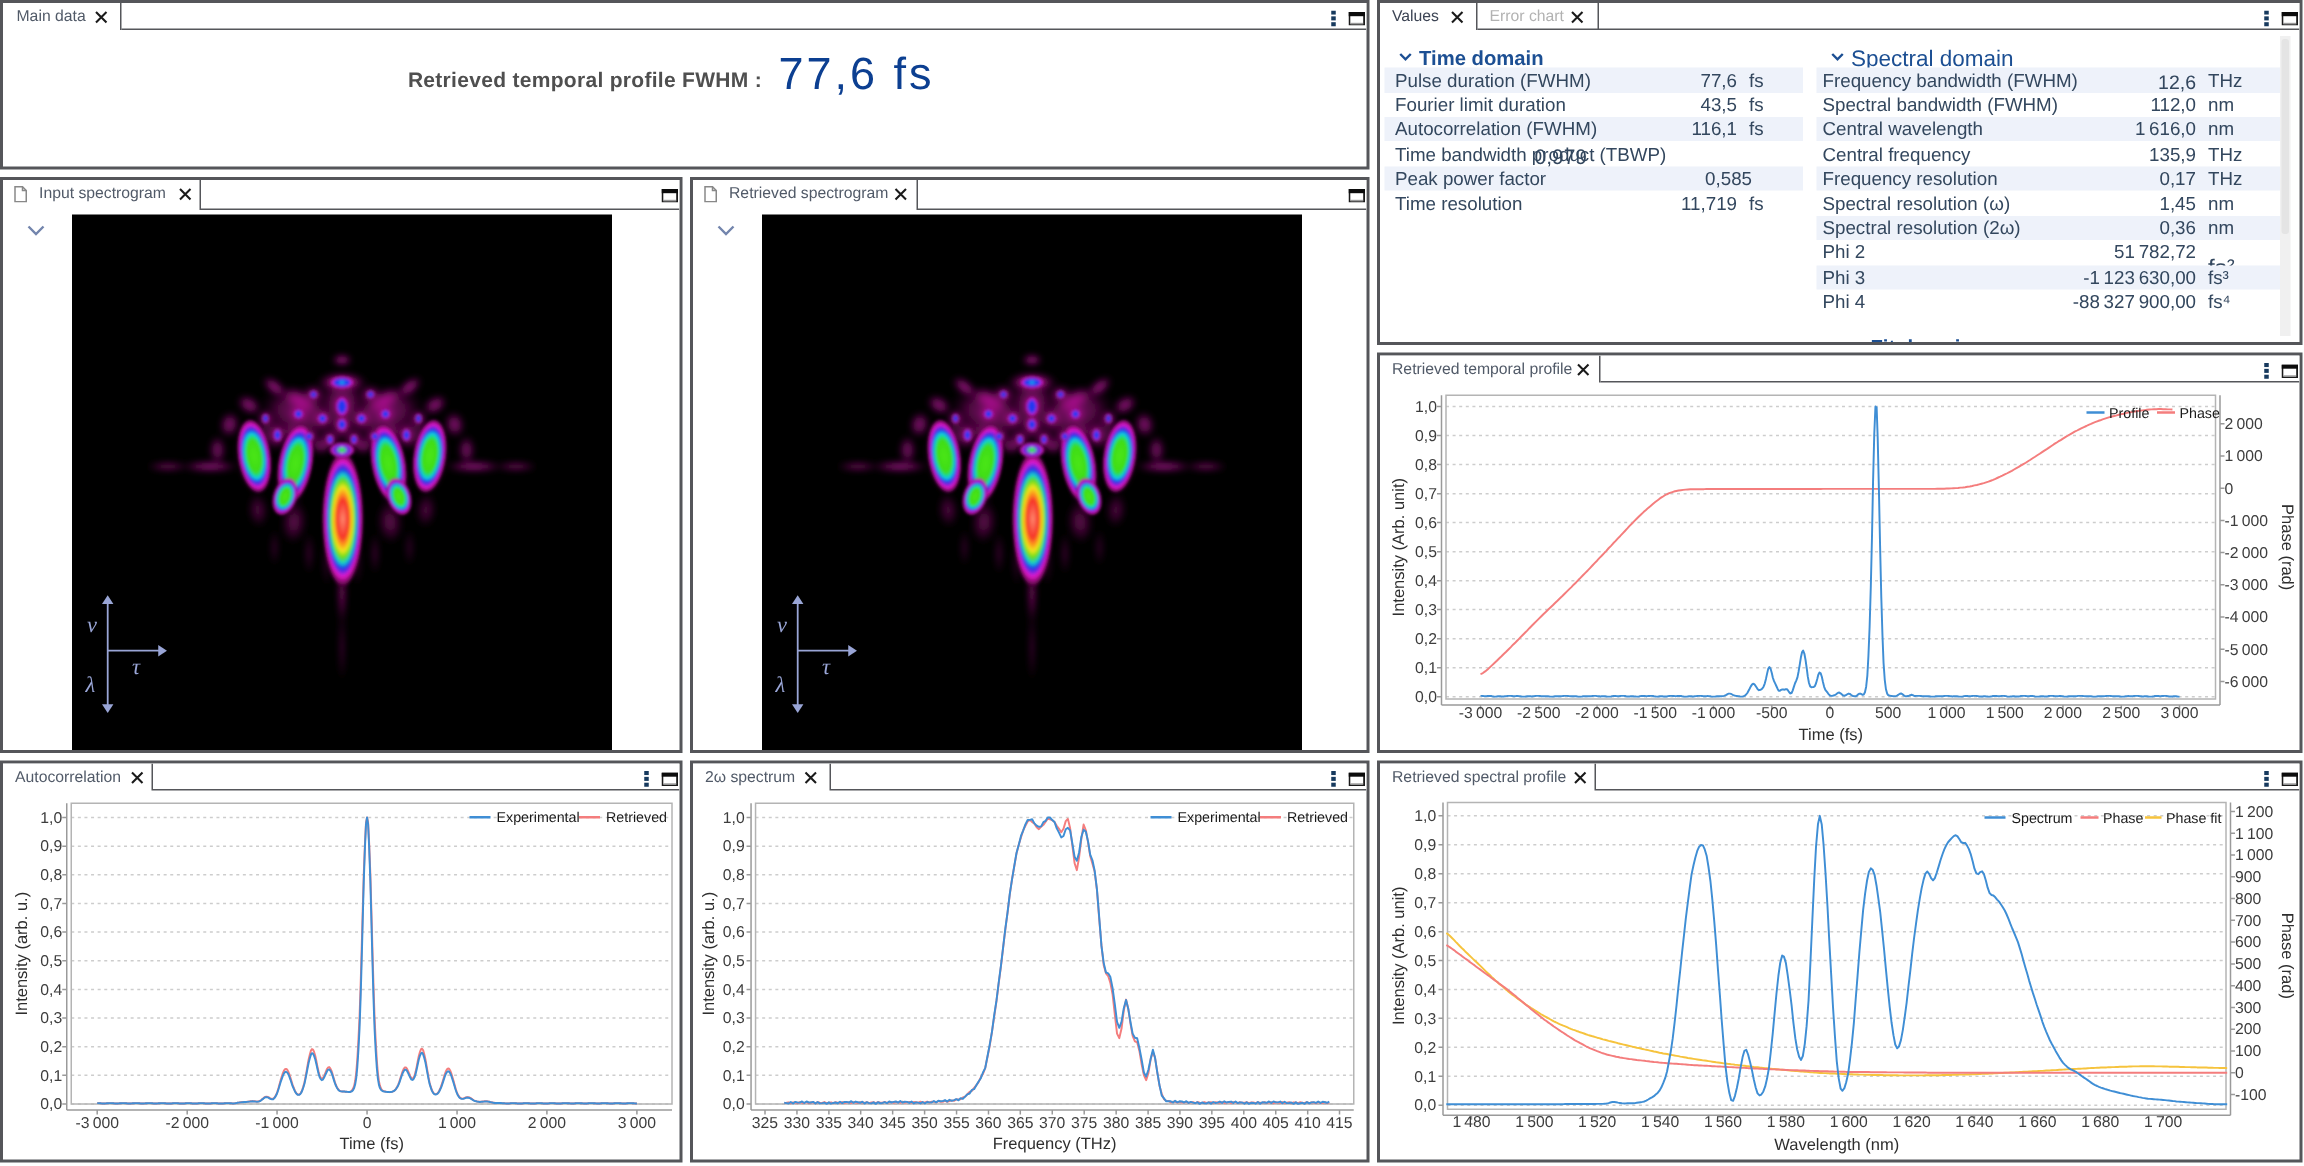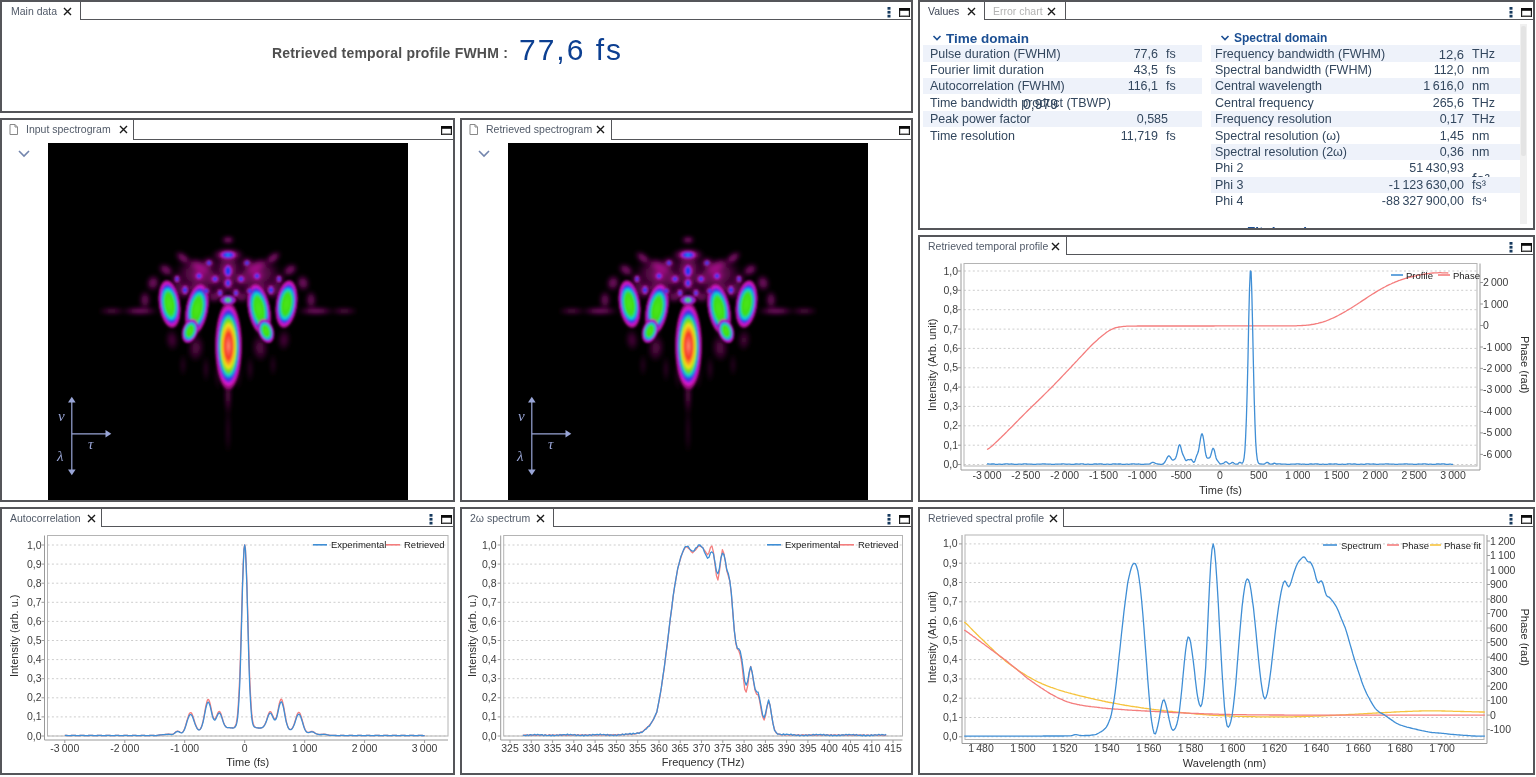--- a/index.html
+++ b/index.html
@@ -53,21 +53,21 @@
         <rect x="1.2" y="7.2" width="8.6" height="1.1" fill="#9a9a9a"></rect>
       </svg>
     </div>
     <svg style="position:absolute;left:12px;top:32px" width="10" height="8" viewBox="0 0 10 8">
       <polyline points="1.5,2 5,5.5 8.5,2" fill="none" stroke="#1c4f93" stroke-width="1.6"></polyline>
     </svg>
     <div style="position:absolute;left:26px;top:29px;font-size:13.5px;font-weight:bold;color:#1c4f93">Time domain</div>
     <svg style="position:absolute;left:300px;top:32px" width="10" height="8" viewBox="0 0 10 8">
       <polyline points="1.5,2 5,5.5 8.5,2" fill="none" stroke="#1c4f93" stroke-width="1.6"></polyline>
     </svg>
-    <div style="position:absolute;left:314px;top:29px;font-size:12px;font-weight:bold;color:#1c4f93">Spectral domain</div>
+    <div style="position:absolute;left:314px;top:29px;font-size:15px;font-weight:normal;color:#1c4f93">Spectral domain</div>
     <div style="position:absolute;left:3px;top:43.3px;width:279px;height:16.4px;background:#eef2fa;"></div>
     <div style="position:absolute;left:10px;top:44.5px;font-size:12.5px;color:#33475e;white-space:nowrap">Pulse duration (FWHM)</div>
     <div style="position:absolute;left:3px;top:44.5px;width:235px;text-align:right;font-size:12.5px;color:#33475e">77,6</div>
     <div style="position:absolute;left:246px;top:44.5px;font-size:12.5px;color:#33475e">fs</div>
     <div style="position:absolute;left:3px;top:59.7px;width:279px;height:16.4px;"></div>
     <div style="position:absolute;left:10px;top:60.9px;font-size:12.5px;color:#33475e;white-space:nowrap">Fourier limit duration</div>
     <div style="position:absolute;left:3px;top:60.9px;width:235px;text-align:right;font-size:12.5px;color:#33475e">43,5</div>
     <div style="position:absolute;left:246px;top:60.9px;font-size:12.5px;color:#33475e">fs</div>
     <div style="position:absolute;left:3px;top:76.1px;width:279px;height:16.4px;background:#eef2fa;"></div>
     <div style="position:absolute;left:10px;top:77.3px;font-size:12.5px;color:#33475e;white-space:nowrap">Autocorrelation (FWHM)</div>
@@ -90,37 +90,37 @@
     <div style="position:absolute;left:291px;top:59.7px;width:312px;height:16.4px;"></div>
     <div style="position:absolute;left:295px;top:60.9px;font-size:12.5px;color:#33475e;white-space:nowrap">Spectral bandwidth (FWHM)</div>
     <div style="position:absolute;left:291px;top:60.9px;width:253px;text-align:right;font-size:12.5px;color:#33475e">112,0</div>
     <div style="position:absolute;left:552px;top:60.9px;font-size:12.5px;color:#33475e">nm</div>
     <div style="position:absolute;left:291px;top:76.1px;width:312px;height:16.4px;background:#eef2fa;"></div>
     <div style="position:absolute;left:295px;top:77.3px;font-size:12.5px;color:#33475e;white-space:nowrap">Central wavelength</div>
     <div style="position:absolute;left:291px;top:77.3px;width:253px;text-align:right;font-size:12.5px;color:#33475e">1 616,0</div>
     <div style="position:absolute;left:552px;top:77.3px;font-size:12.5px;color:#33475e">nm</div>
     <div style="position:absolute;left:291px;top:92.5px;width:312px;height:16.4px;"></div>
     <div style="position:absolute;left:295px;top:93.7px;font-size:12.5px;color:#33475e;white-space:nowrap">Central frequency</div>
-    <div style="position:absolute;left:291px;top:93.7px;width:253px;text-align:right;font-size:12.5px;color:#33475e">265,6</div>
+    <div style="position:absolute;left:291px;top:93.7px;width:253px;text-align:right;font-size:12.5px;color:#33475e">135,9</div>
     <div style="position:absolute;left:552px;top:93.7px;font-size:12.5px;color:#33475e">THz</div>
     <div style="position:absolute;left:291px;top:108.9px;width:312px;height:16.4px;background:#eef2fa;"></div>
     <div style="position:absolute;left:295px;top:110.1px;font-size:12.5px;color:#33475e;white-space:nowrap">Frequency resolution</div>
     <div style="position:absolute;left:291px;top:110.1px;width:253px;text-align:right;font-size:12.5px;color:#33475e">0,17</div>
     <div style="position:absolute;left:552px;top:110.1px;font-size:12.5px;color:#33475e">THz</div>
     <div style="position:absolute;left:291px;top:125.3px;width:312px;height:16.4px;"></div>
     <div style="position:absolute;left:295px;top:126.5px;font-size:12.5px;color:#33475e;white-space:nowrap">Spectral resolution (ω)</div>
     <div style="position:absolute;left:291px;top:126.5px;width:253px;text-align:right;font-size:12.5px;color:#33475e">1,45</div>
     <div style="position:absolute;left:552px;top:126.5px;font-size:12.5px;color:#33475e">nm</div>
     <div style="position:absolute;left:291px;top:141.7px;width:312px;height:16.4px;background:#eef2fa;"></div>
     <div style="position:absolute;left:295px;top:142.9px;font-size:12.5px;color:#33475e;white-space:nowrap">Spectral resolution (2ω)</div>
     <div style="position:absolute;left:291px;top:142.9px;width:253px;text-align:right;font-size:12.5px;color:#33475e">0,36</div>
     <div style="position:absolute;left:552px;top:142.9px;font-size:12.5px;color:#33475e">nm</div>
     <div style="position:absolute;left:291px;top:158.1px;width:312px;height:16.4px;"></div>
     <div style="position:absolute;left:295px;top:159.3px;font-size:12.5px;color:#33475e;white-space:nowrap">Phi 2</div>
-    <div style="position:absolute;left:291px;top:159.3px;width:253px;text-align:right;font-size:12.5px;color:#33475e">51 430,93</div>
+    <div style="position:absolute;left:291px;top:159.3px;width:253px;text-align:right;font-size:12.5px;color:#33475e">51 782,72</div>
     <div style="position:absolute;left:552px;top:169px;font-size:16px;color:#33475e">fs²</div>
     <div style="position:absolute;left:291px;top:174.5px;width:312px;height:16.4px;background:#eef2fa;"></div>
     <div style="position:absolute;left:295px;top:175.7px;font-size:12.5px;color:#33475e;white-space:nowrap">Phi 3</div>
     <div style="position:absolute;left:291px;top:175.7px;width:253px;text-align:right;font-size:12.5px;color:#33475e">-1 123 630,00</div>
     <div style="position:absolute;left:552px;top:175.7px;font-size:12.5px;color:#33475e">fs³</div>
     <div style="position:absolute;left:291px;top:190.9px;width:312px;height:16.4px;"></div>
     <div style="position:absolute;left:295px;top:192.1px;font-size:12.5px;color:#33475e;white-space:nowrap">Phi 4</div>
     <div style="position:absolute;left:291px;top:192.1px;width:253px;text-align:right;font-size:12.5px;color:#33475e">-88 327 900,00</div>
     <div style="position:absolute;left:552px;top:192.1px;font-size:12.5px;color:#33475e">fs⁴</div>
     <div style="position:absolute;left:600px;top:22px;width:7px;height:200px;background:#f0f0f0"></div>

